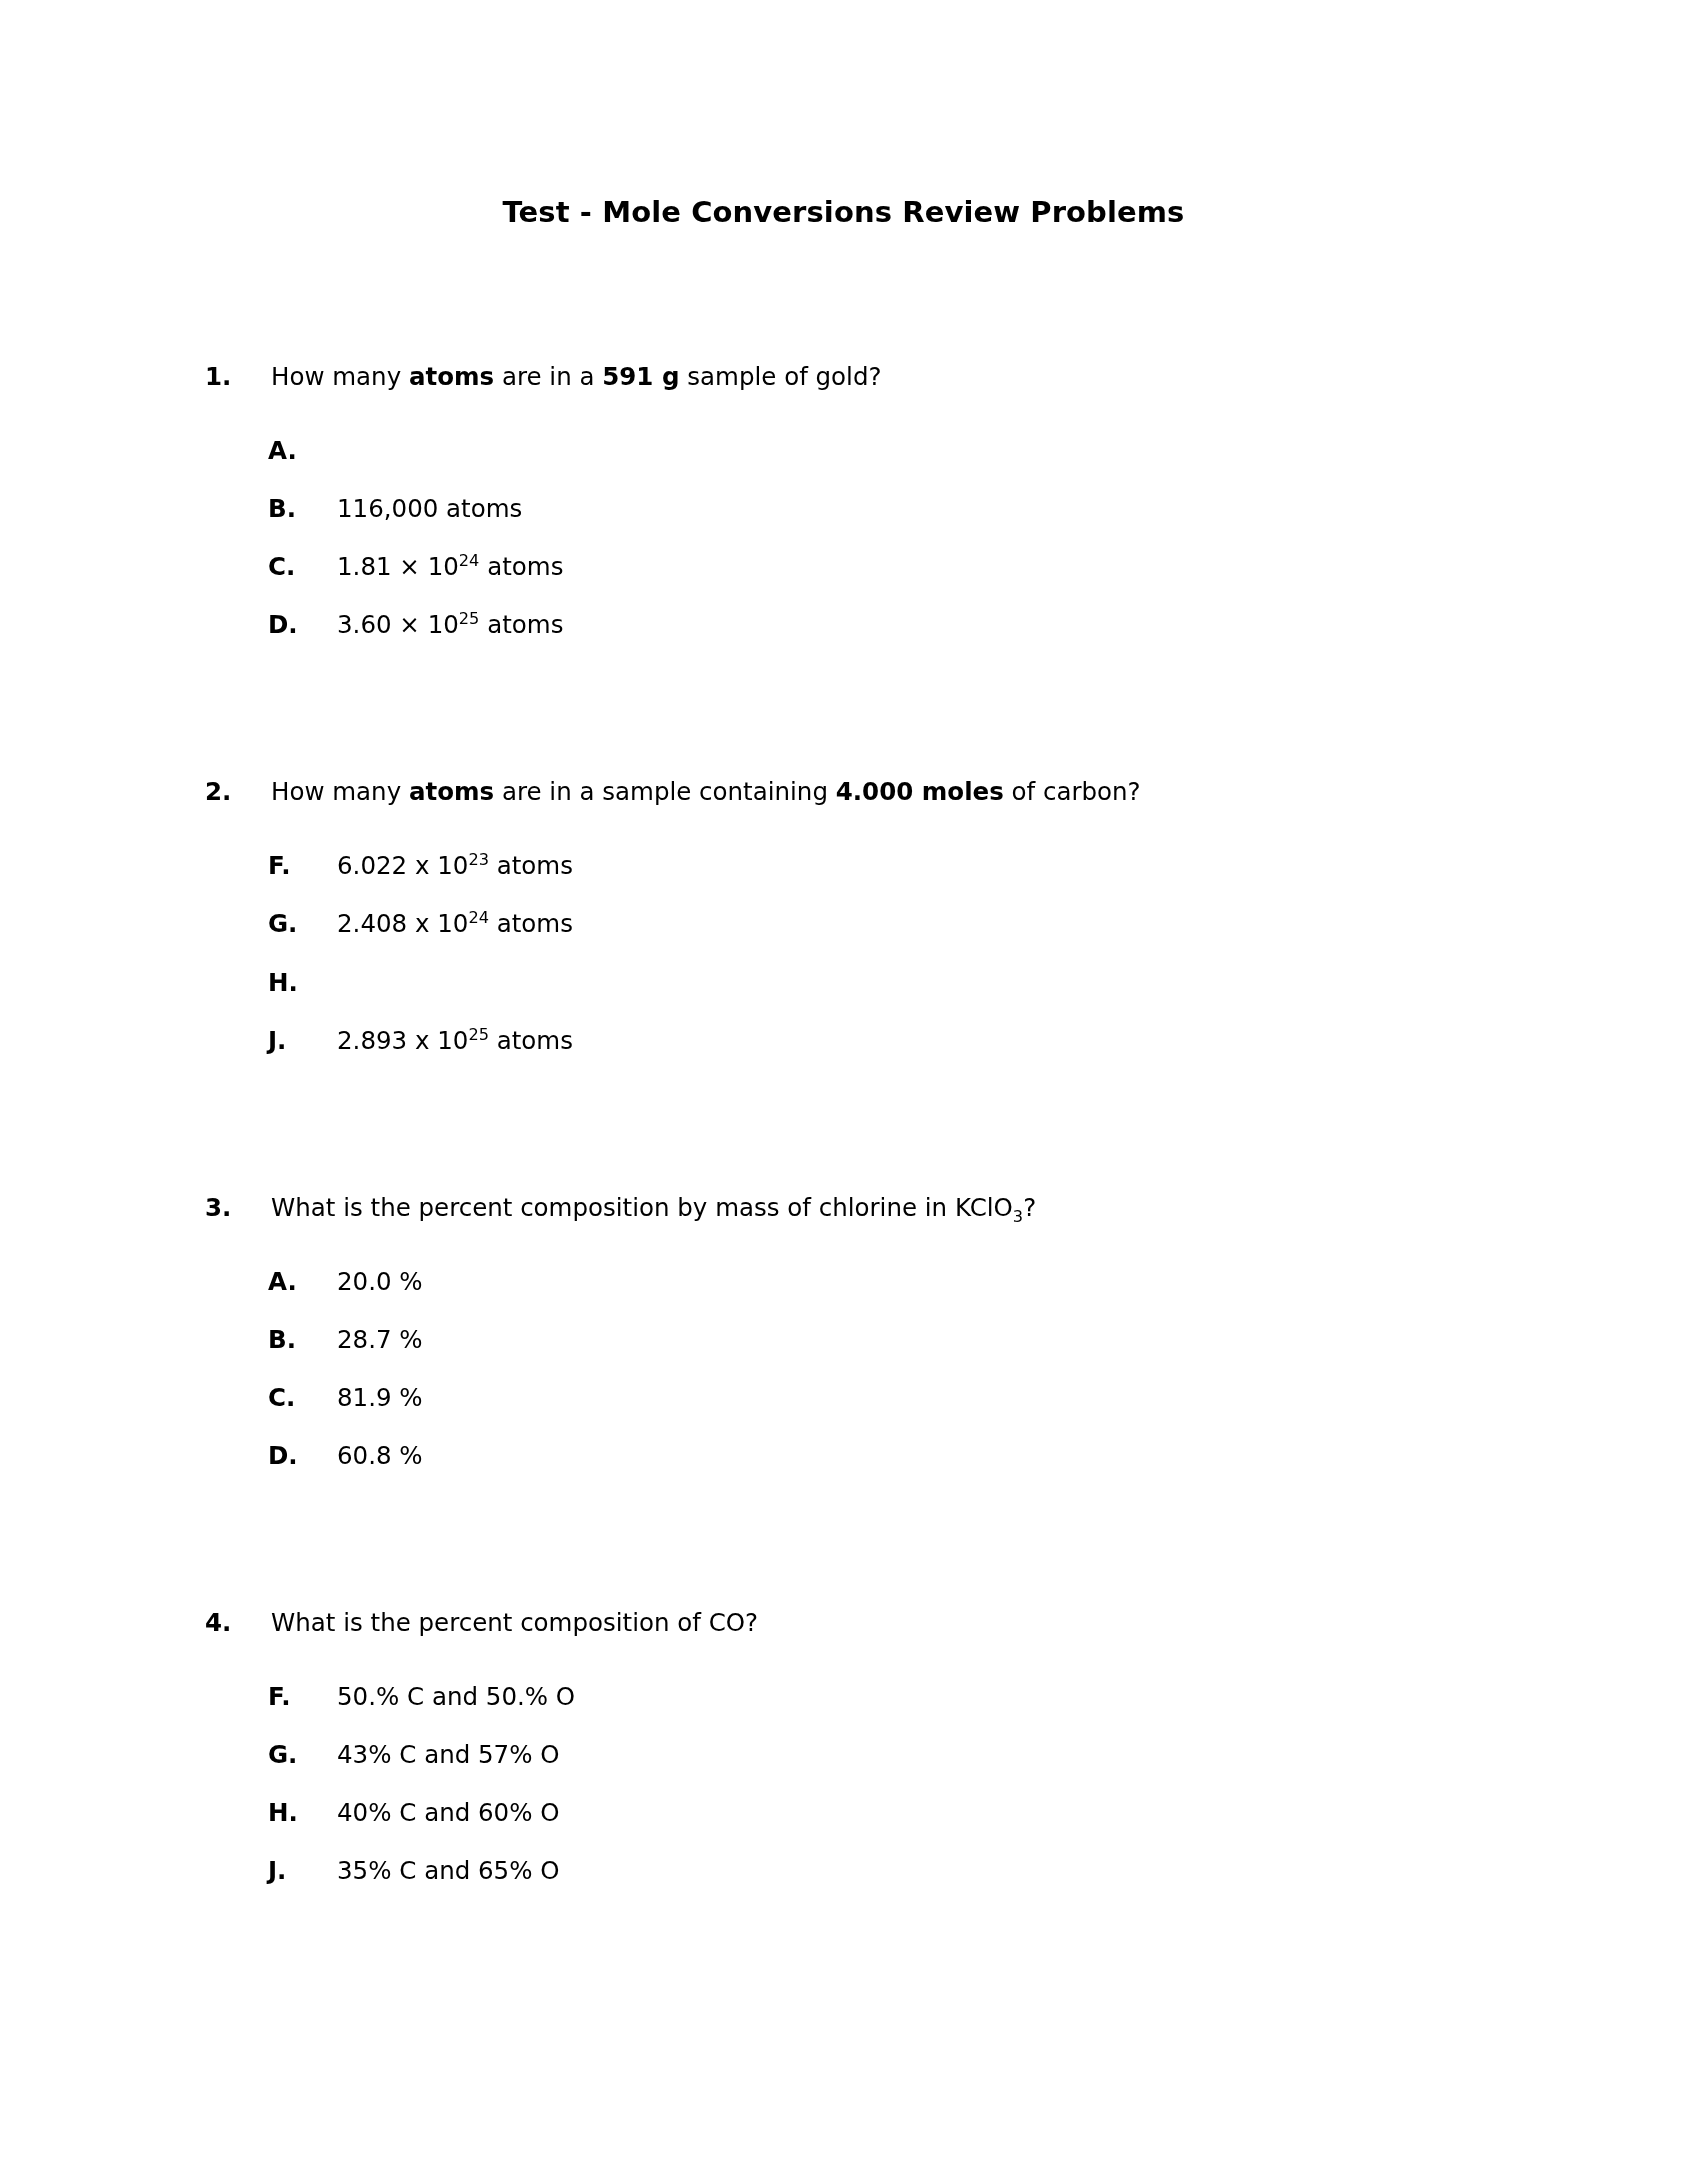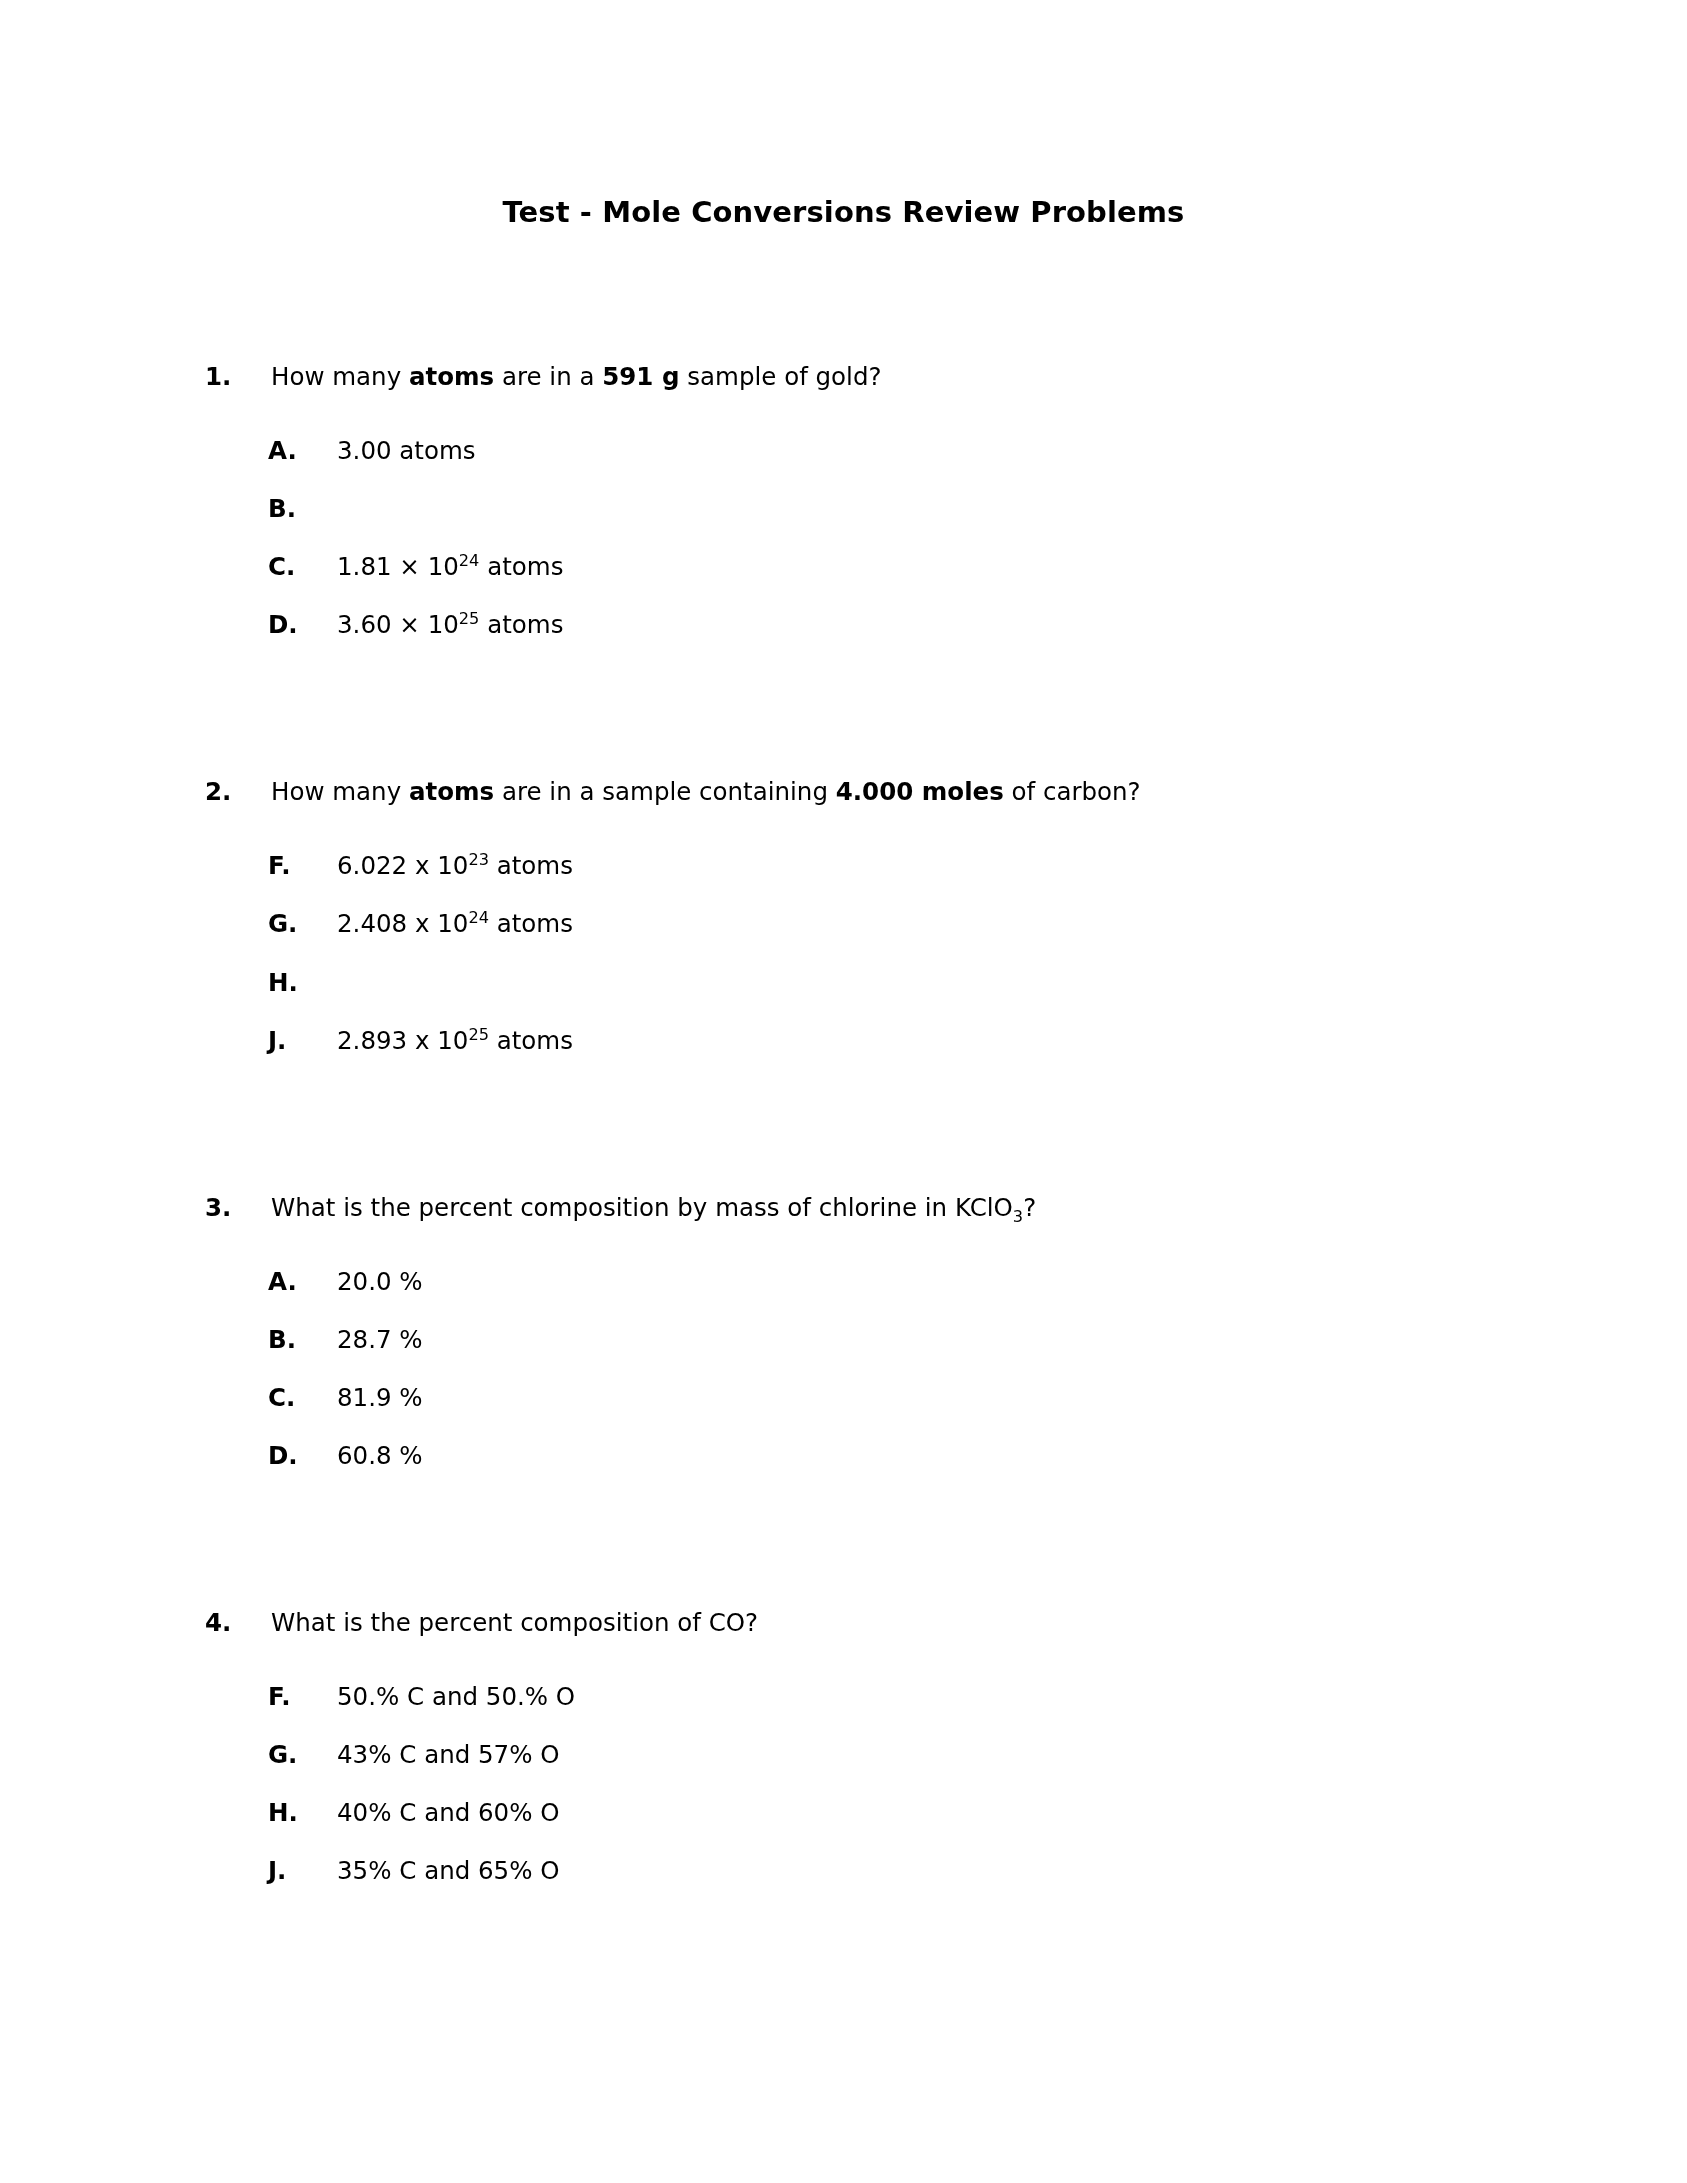--- a/index.html
+++ b/index.html
@@ -109,24 +109,24 @@
 
   <div class="content">
       <div class="question-block">
         <div class="question-line">
           <span class="q-number">1.</span>
           <span class="q-text"><span>How many </span><b>atoms</b><span> are in a </span><b>591 g</b><span> sample of gold?</span></span>
         </div>
         <div class="options">
           <div class="option-row">
             <span class="opt-letter">A.</span>
-            <span class="opt-text">3.00 atoms</span>
           </div>
           <div class="option-row">
             <span class="opt-letter">B.</span>
+            <span class="opt-text">116,000 atoms</span>
           </div>
           <div class="option-row">
             <span class="opt-letter">C.</span>
             <span class="opt-text">1.81 × 10<sup>24</sup> atoms</span>
           </div>
           <div class="option-row">
             <span class="opt-letter">D.</span>
             <span class="opt-text">3.60 × 10<sup>25</sup> atoms</span>
           </div>
         </div>

